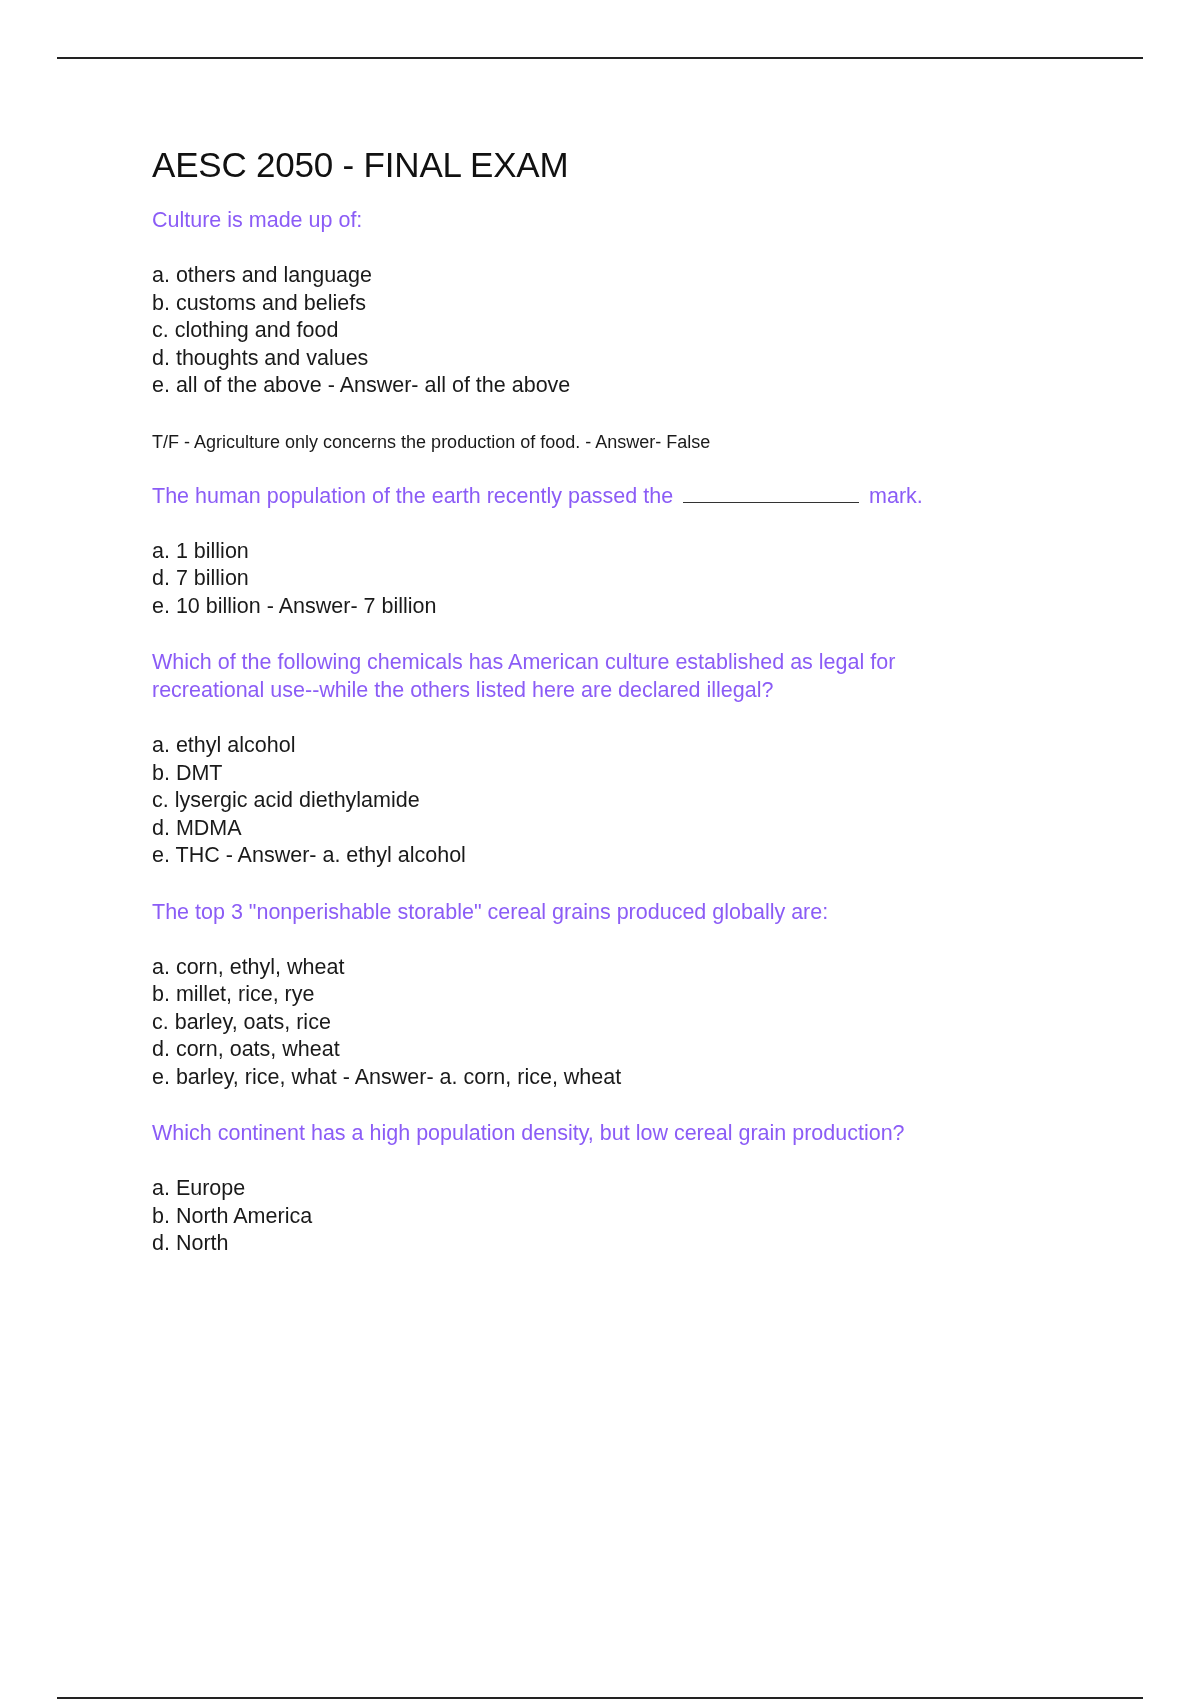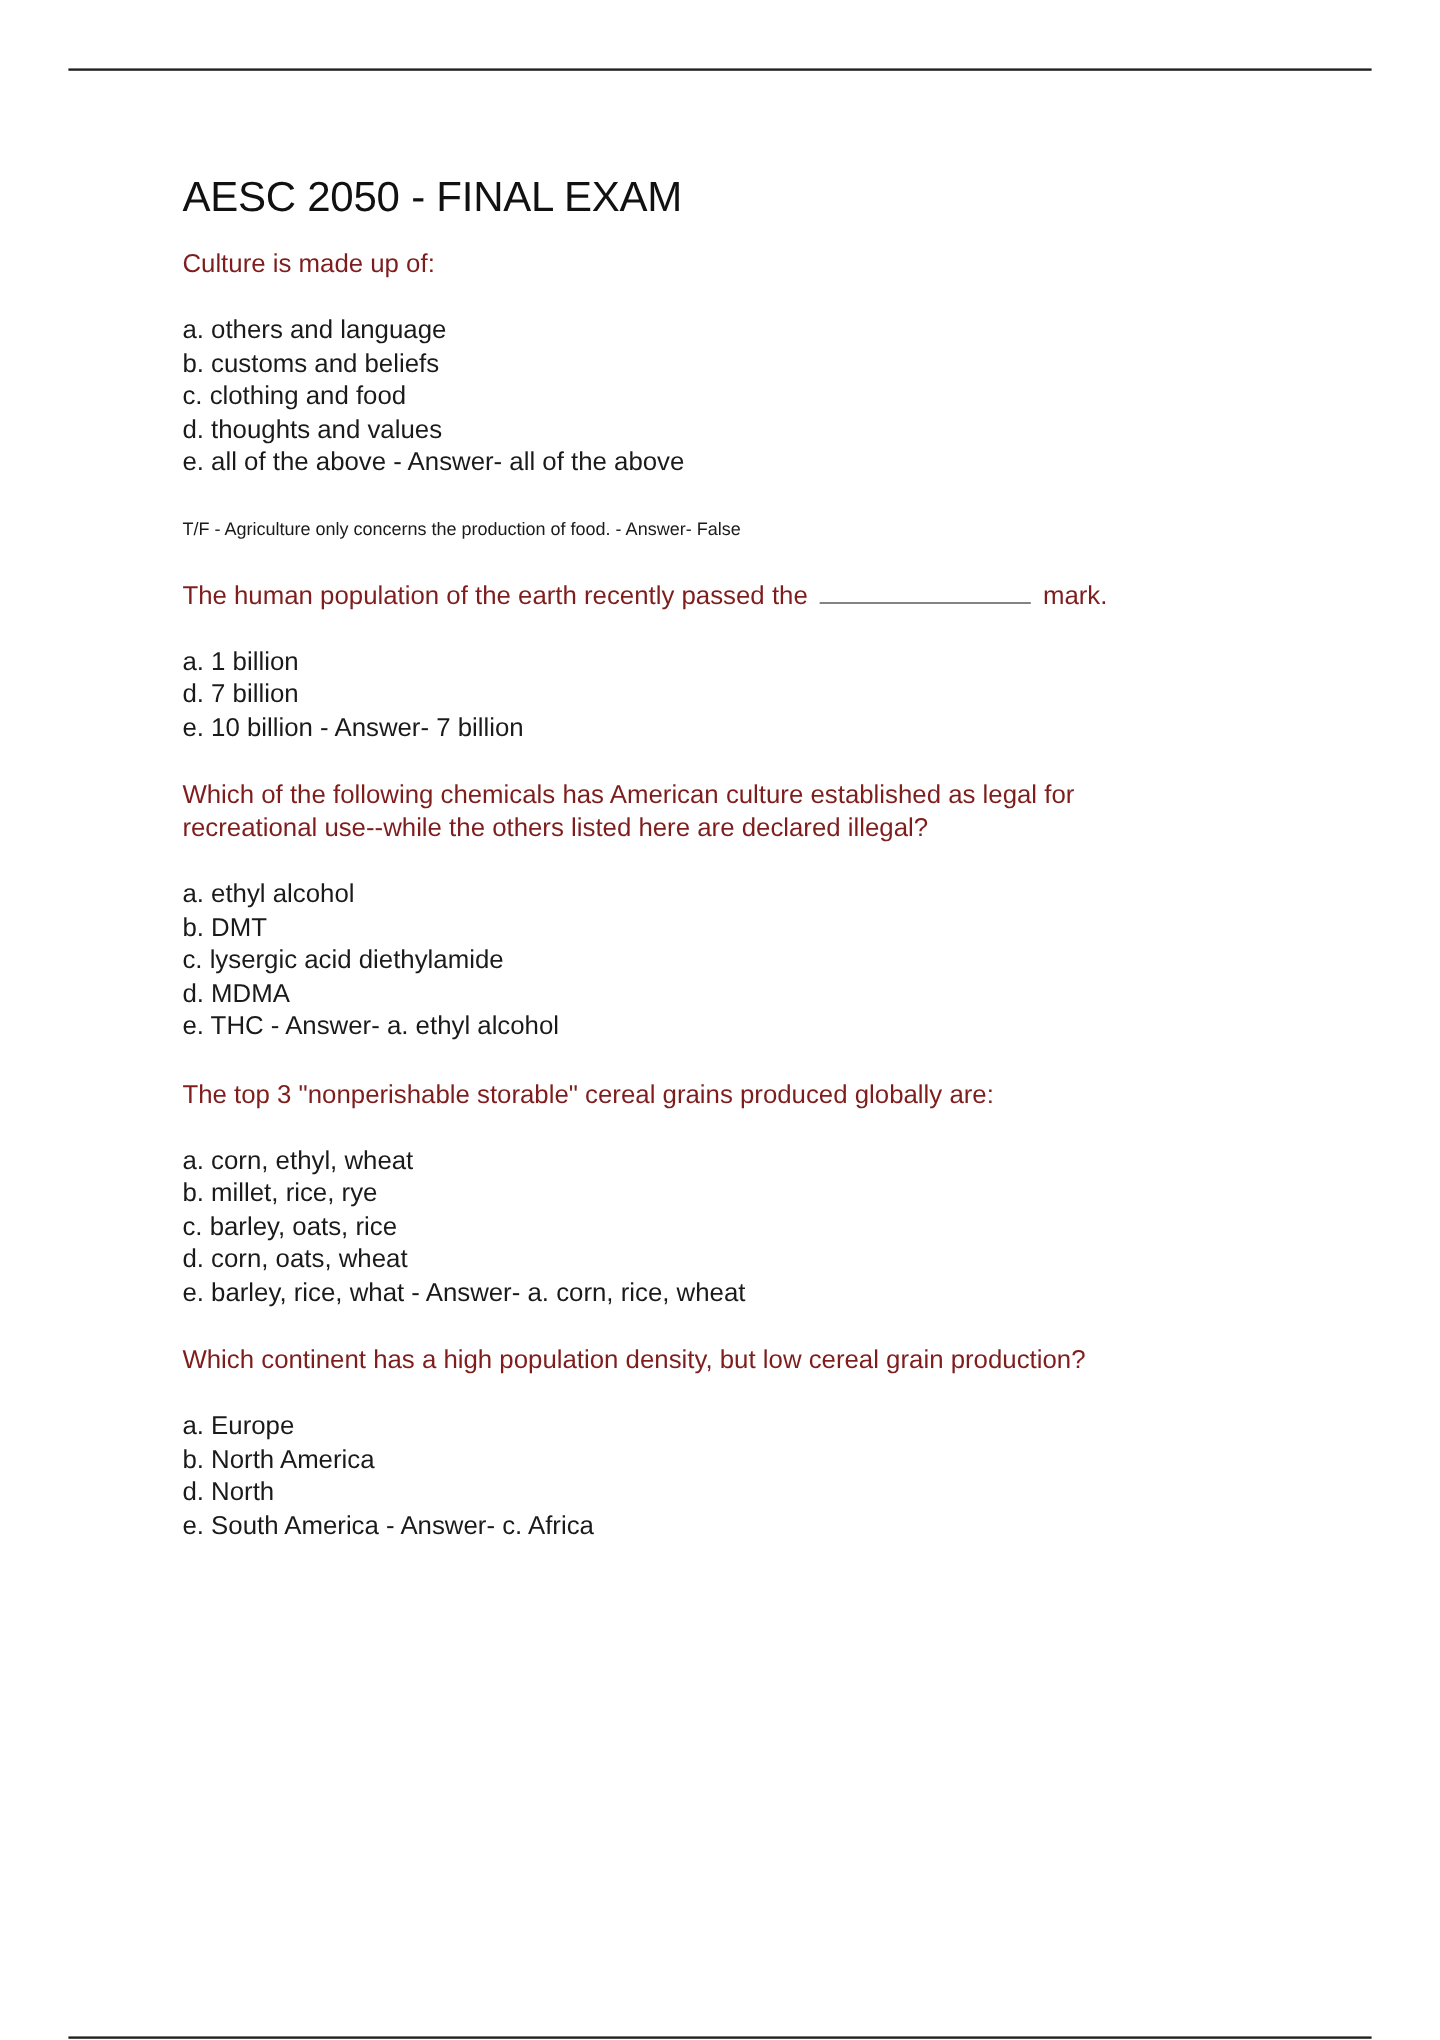--- a/index.html
+++ b/index.html
@@ -39,38 +39,38 @@
       color: #111111;
       letter-spacing: -0.2px;
     }
     .question {
       margin: 0;
     }
     .q-text {
       font-size: 21.5px;
       line-height: 28px;
       margin: 0 0 28px 0;
-      color: #7f1d1d;
+      color: #8b5cf6;
     }
     .options {
       list-style: none;
       margin: 0 0 28px 0;
       padding: 0;
     }
     .option {
       font-size: 21.5px;
       line-height: 27.5px;
       color: #1a1a1a;
       white-space: nowrap;
     }
     .answer {
       color: #1a1a1a;
     }
     .tf-line {
-      font-size: 15px;
+      font-size: 18px;
       line-height: 28px;
       margin: 4px 0 26px 0;
     }
     .blank {
       display: inline-block;
       width: 176px;
       border-bottom: 1.5px solid #333;
       height: 18px;
       vertical-align: baseline;
       margin: 0 4px 0 4px;
@@ -136,18 +136,17 @@
       <li class="option answer">e. barley, rice, what - Answer- a. corn, rice, wheat</li>
     </ul>
   </section>
 
   <section class="question">
     <p class="q-text">Which continent has a high population density, but low cereal grain production?</p>
     <ul class="options">
       <li class="option">a. Europe</li>
       <li class="option">b. North America</li>
       <li class="option">d. North</li>
-      <li class="option answer">e. South America - Answer- c. Africa</li>
     </ul>
   </section>
 </div>
 
 <div class="rule rule-bottom"></div>
 
 </body></html>

